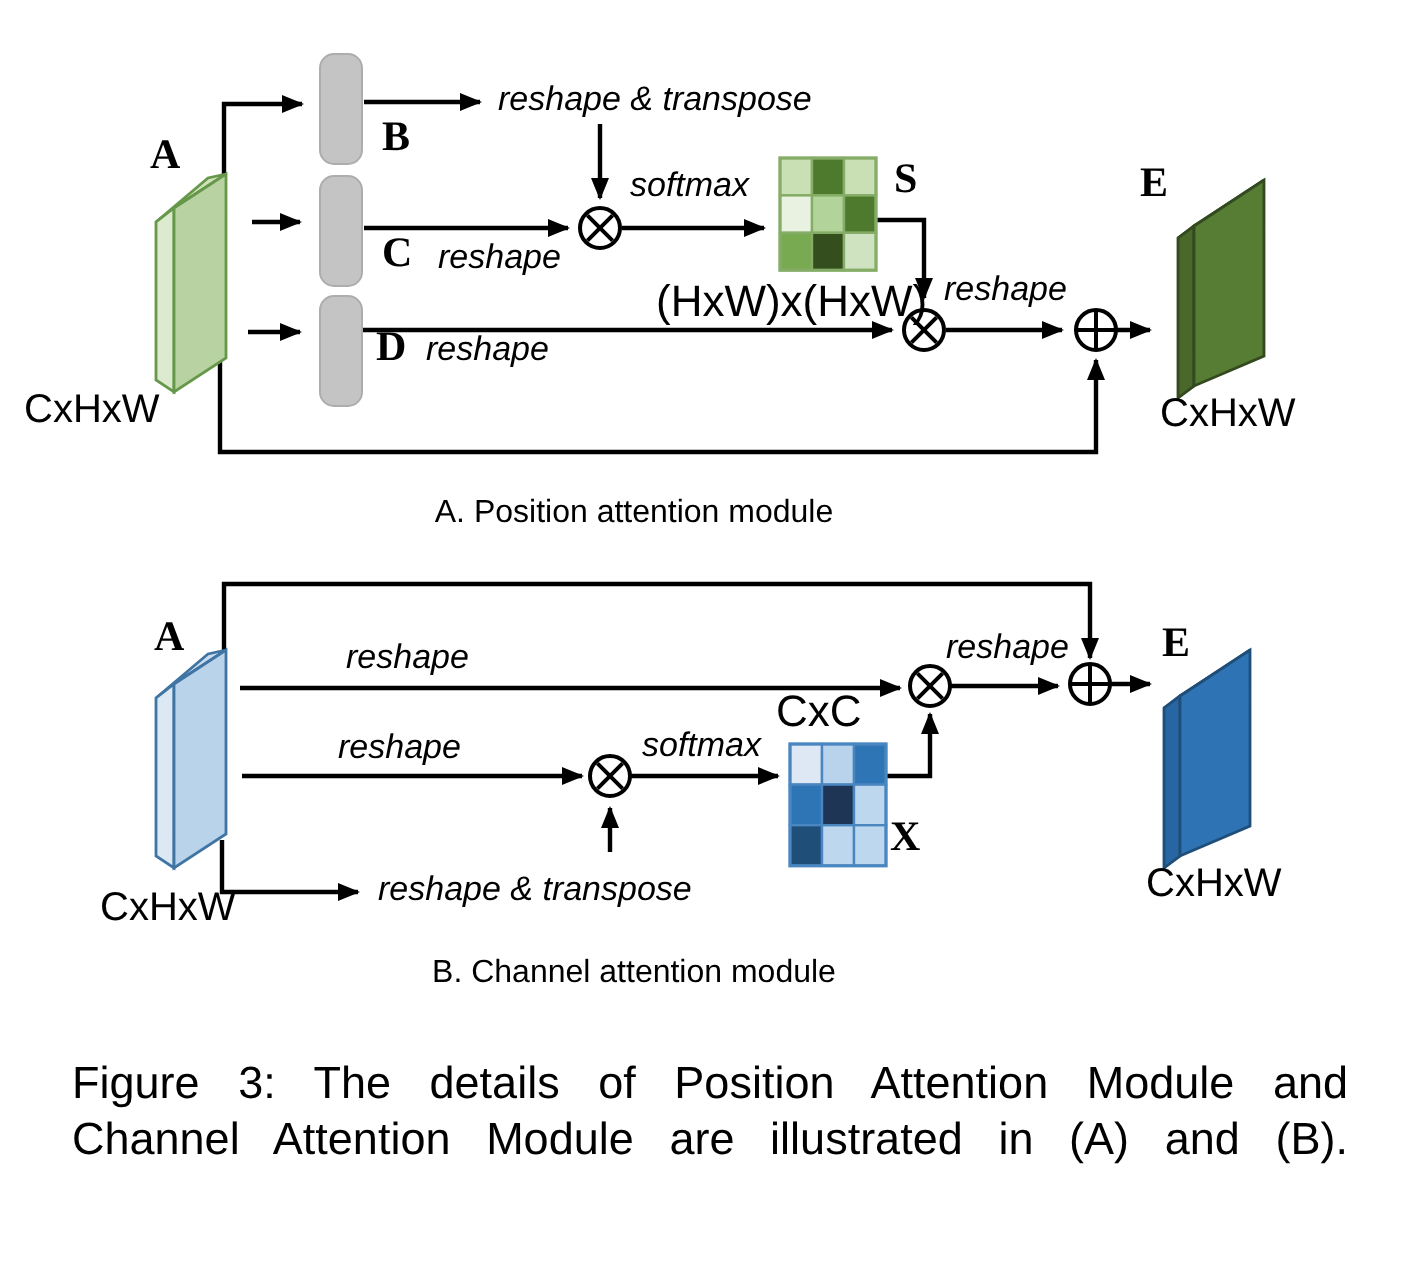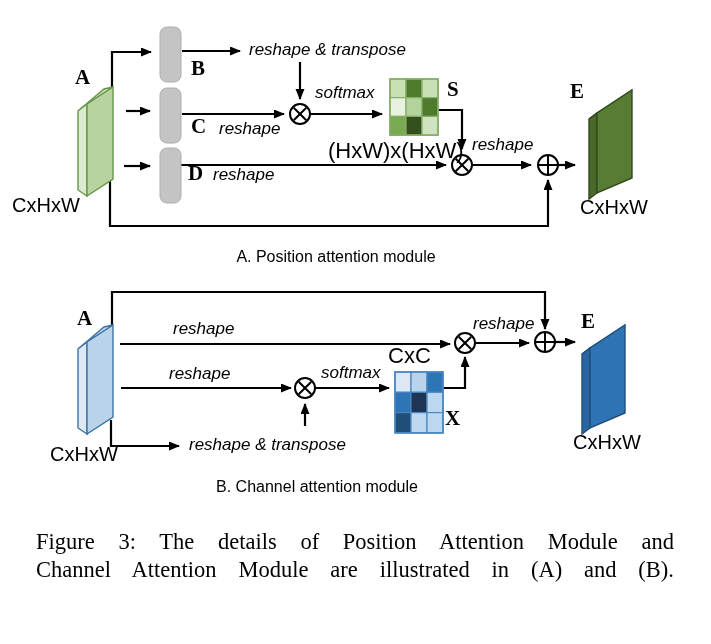--- a/index.html
+++ b/index.html
@@ -10,21 +10,21 @@
   .bserif{font-family:"Liberation Serif",serif;font-weight:bold;font-size:21px;}
   .ital{font-style:italic;font-size:17px;text-align:right;}
   .dims{font-size:20px;text-align:center;}
   .dims-sm{font-size:22px;}
   .mtitle{font-size:16px;transform:translateX(-50%);}
   .arrow{fill:none;stroke:#000;stroke-width:2.2;}
   .opc{fill:#fff;stroke:#000;stroke-width:2;}
   .opl{stroke:#000;stroke-width:2;}
   .slab{stroke-width:1.4;}
   #caption{position:absolute;left:36px;top:528px;width:638px;
-           font-family:Liberation Serif, serif;font-size:22.5px;line-height:28px;}
+           font-family:Liberation Sans, sans-serif;font-size:22.5px;line-height:28px;}
   .cap-just{text-align:justify;text-align-last:justify;}
 </style>
 </head>
 <body>
 
 <div id="fig">
 
   <svg id="diagram-svg" width="711" height="644" viewBox="0 0 711 644">
     <defs>
       <marker id="ah" markerUnits="userSpaceOnUse" markerWidth="12" markerHeight="10" refX="10" refY="4.5" orient="auto">
@@ -158,21 +158,21 @@
   <span class="lbl ital" style="left:249px;top:41px">reshape &amp; transpose</span>
   <span class="lbl ital" style="left:315px;top:84px">softmax</span>
   <span class="lbl ital" style="left:219px;top:120px">reshape</span>
   <span class="lbl ital" style="left:213px;top:166px">reshape</span>
   <span class="lbl bserif" style="left:447px;top:79px">S</span>
   <span class="lbl dims-sm" style="left:328px;top:140px">(HxW)x(HxW)</span>
   <span class="lbl ital" style="left:472px;top:136px">reshape</span>
   <span class="lbl bserif" style="left:570px;top:81px">E</span>
   <span class="lbl dims" style="left:12px;top:195px">CxHxW</span>
   <span class="lbl dims" style="left:580px;top:197px">CxHxW</span>
-  <span class="lbl mtitle" style="left:336px;top:249px">A. Position attention module</span>
+  <span class="lbl mtitle" style="left:317px;top:249px">A. Position attention module</span>
 
   <span class="lbl bserif" style="left:77px;top:308px">A</span>
   <span class="lbl ital" style="left:173px;top:320px">reshape</span>
   <span class="lbl ital" style="left:169px;top:365px">reshape</span>
   <span class="lbl ital" style="left:189px;top:436px">reshape &amp; transpose</span>
   <span class="lbl ital" style="left:321px;top:364px">softmax</span>
   <span class="lbl dims-sm" style="left:388px;top:345px">CxC</span>
   <span class="lbl bserif" style="left:445px;top:408px">X</span>
   <span class="lbl ital" style="left:473px;top:315px">reshape</span>
   <span class="lbl bserif" style="left:581px;top:311px">E</span>

